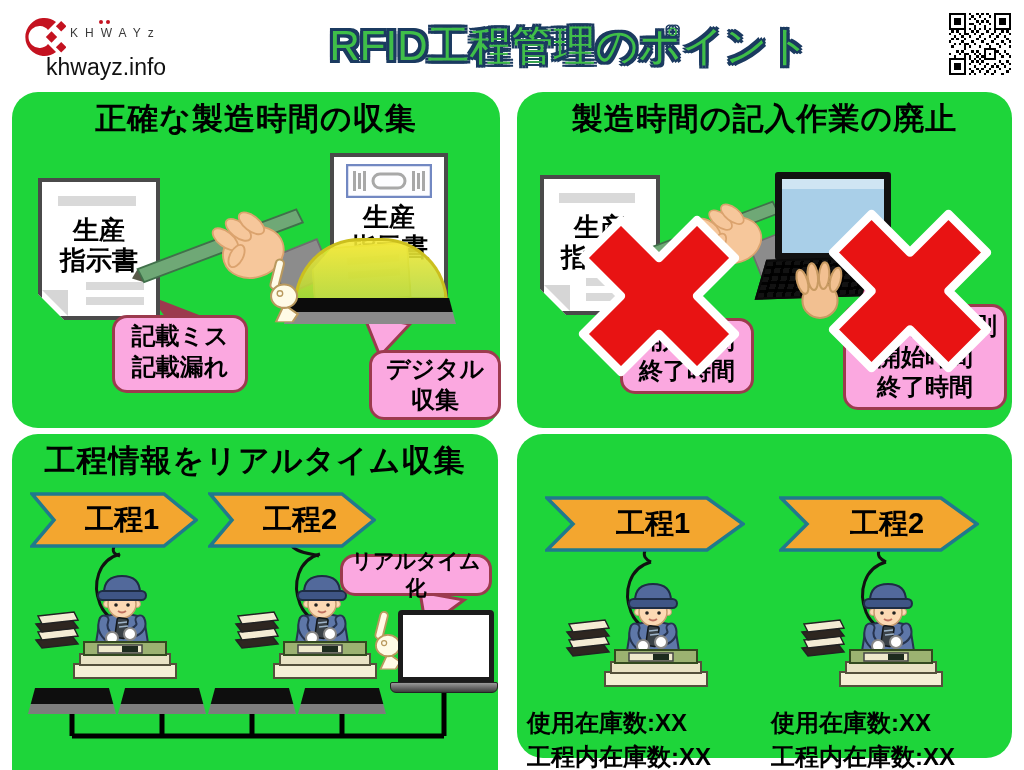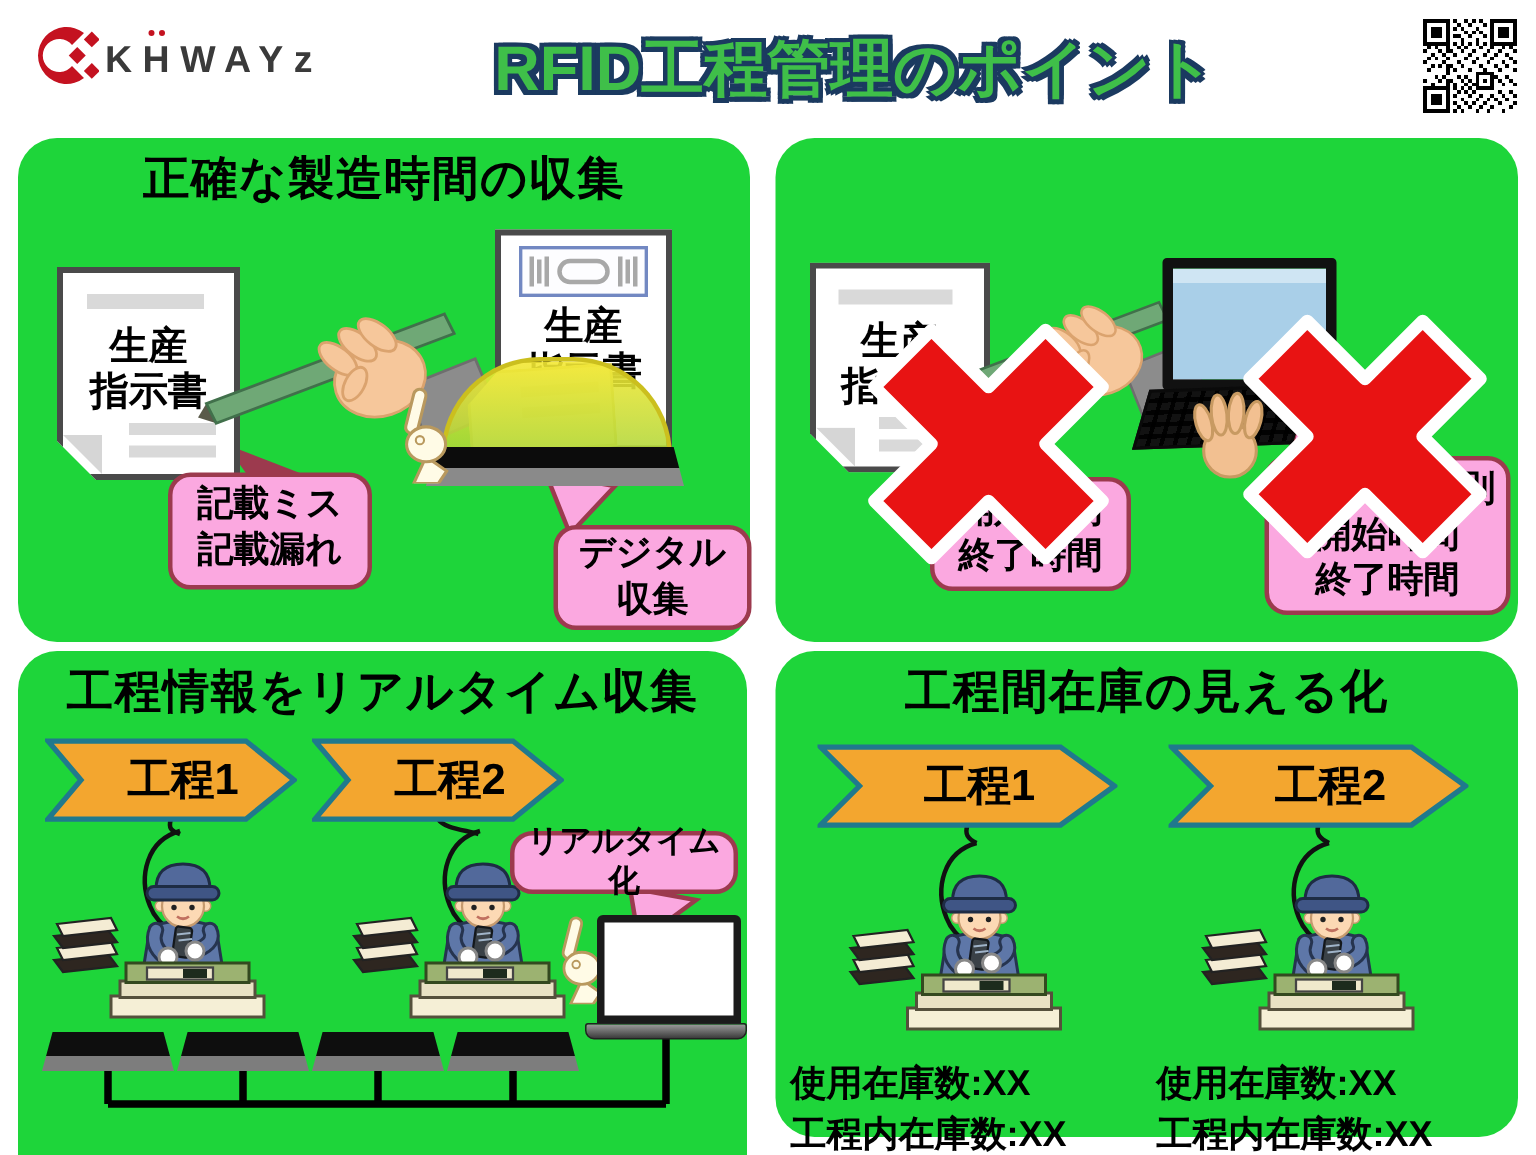--- a/index.html
+++ b/index.html
@@ -13,27 +13,27 @@
     width:1024px; height:770px; position:relative; overflow:hidden; background:#fff;
     font-family:"Liberation Sans","DejaVu Sans",sans-serif; color:#000;
   }
   .abs{position:absolute;}
   .panel{position:absolute; background:var(--green); border-radius:26px;padding-left:12px;}
   .ptitle{position:absolute; top:6px; left:0; right:0; text-align:center;
     font-size:31px; font-weight:900; color:#000; letter-spacing:1px;}
   .pre{white-space:pre-line;}
   .main-title{
     position:absolute; left:300px; top:18px; width:540px; text-align:center;
-    font-size:42px; font-weight:700; color:var(--title-fill);
+    font-size:42px; font-weight:400; color:var(--title-fill);
     text-shadow:-3px -3px 0 var(--title-out),3px -3px 0 var(--title-out),
       -3px 3px 0 var(--title-out),3px 3px 0 var(--title-out),
       -3px 0 0 var(--title-out),3px 0 0 var(--title-out),
       0 -3px 0 var(--title-out),0 3px 0 var(--title-out);
   }
-  .logo-text{position:absolute; left:70px; top:26px; font-size:25px; font-weight:700;
+  .logo-text{position:absolute; left:70px; top:26px; font-size:12px; font-weight:400;
     letter-spacing:7px; color:#3a3a3a;}
   .logo-dots{position:absolute; left:99px; top:20px; width:4px; height:4px;
     background:var(--logo-red); border-radius:50%; box-shadow:7px 0 0 var(--logo-red);}
   .site-url{position:absolute; left:46px; top:54px; font-size:23px; color:#111;}
   .doc{position:absolute; background:#fff; border:4px solid #4a4a4a;
     clip-path:polygon(0 0,100% 0,100% 100%,26px 100%,0 calc(100% - 26px));}
   .doc.nofold{clip-path:none;}
   .fold{position:absolute; left:0; bottom:0; width:26px; height:26px; background:#d6d6d6;
     clip-path:polygon(0 0,100% 0,100% 100%);}
   .doc-label{position:absolute; left:0; width:100%; text-align:center;
@@ -138,20 +138,21 @@
 
 <div class="abs" style="left:0;top:0;width:1024px;height:92px;">
   <svg class="abs" style="left:20px;top:13px;" width="46" height="48" viewBox="0 0 46 48">
     <path d="M36,9 A19,19 0 1 0 36,39 L28,31 A11,11 0 1 1 28,17 Z" fill="#c41220"></path>
     <rect x="27.5" y="20" width="8" height="8" transform="rotate(45 31.5 24)" fill="#c41220"></rect>
     <rect x="37.5" y="9.5" width="7.5" height="7.5" transform="rotate(45 41.2 13.2)" fill="#c41220"></rect>
     <rect x="37.5" y="30.5" width="7.5" height="7.5" transform="rotate(45 41.2 34.2)" fill="#c41220"></rect>
   </svg>
   <div class="logo-text">KHWAYz</div>
   <div class="logo-dots"></div>
+  <div class="site-url">khwayz.info</div>
   <div class="main-title">RFID工程管理のポイント</div>
   <svg class="abs" style="left:944px;top:8px;" width="72" height="72" viewBox="0 0 29 29" shape-rendering="crispEdges">
     <rect width="29" height="29" fill="#fff"></rect>
     <g fill="#000">
       <rect x="2" y="2" width="7" height="7"></rect>
         <rect x="3" y="3" width="5" height="5" fill="#fff"></rect>
         <rect x="4" y="4" width="3" height="3"></rect>
       <rect x="20" y="2" width="7" height="7"></rect>
         <rect x="21" y="3" width="5" height="5" fill="#fff"></rect>
         <rect x="22" y="4" width="3" height="3"></rect>
@@ -232,20 +233,21 @@
   <div class="dome" style="left:282px;top:146px;width:154px;height:66px;"></div>
   <div class="tray" style="left:272px;top:206px;width:172px;height:26px;"></div>
   <svg class="abs" style="left:246px;top:158px;" width="48" height="76" viewBox="0 0 70 100">
       <use href="#point-hand"></use>
     </svg>
   <div class="bubble pre" style="left:357px;top:258px;width:132px;height:70px;">デジタル
 収集</div>
 </div>
 
 <div class="panel" style="left:517px;top:92px;width:495px;height:336px;">
+  <div class="ptitle">製造時間の記入作業の廃止</div>
   <svg class="decor" viewBox="0 0 495 336" width="495" height="336">
     <polygon points="116,230 148,226 126,204" fill="#fba8e0" stroke="#9c3a4e" stroke-width="3"></polygon>
     <polygon points="340,220 374,214 348,190" fill="#fba8e0" stroke="#9c3a4e" stroke-width="3"></polygon>
   </svg>
   <div class="doc" style="left:23px;top:83px;width:120px;height:140px;">
     <div class="gbar" style="left:15px;top:14px;width:76px;height:10px;"></div>
     <div class="doc-label pre" style="top:34px;">生産
 指示書</div>
     <div class="gbar" style="left:42px;top:99px;width:58px;height:8px;"></div>
     <div class="gbar" style="left:42px;top:114px;width:58px;height:8px;"></div>
@@ -306,21 +308,20 @@
     </svg>
   <div class="laptop-screen" style="left:386px;top:176px;width:96px;height:72px;"></div>
   <div class="laptop-base" style="left:378px;top:248px;width:108px;height:11px;"></div>
   <div class="pad" style="left:16px;top:254px;width:88px;height:26px;"></div>
   <div class="pad" style="left:106px;top:254px;width:88px;height:26px;"></div>
   <div class="pad" style="left:196px;top:254px;width:88px;height:26px;"></div>
   <div class="pad" style="left:286px;top:254px;width:88px;height:26px;"></div>
 </div>
 
 <div class="panel" style="left:517px;top:434px;width:495px;height:324px;">
-  <div class="ptitle">工程間在庫の見える化</div>
   <svg class="decor" viewBox="0 0 495 324" width="495" height="324">
     <path d="M128,116 C126,122 128,125 134,128" fill="none" stroke="#111" stroke-width="3"></path>
     <path d="M362,116 C360,122 363,125 369,128" fill="none" stroke="#111" stroke-width="3"></path>
   </svg>
   <div class="chev" style="left:28px;top:62px;width:200px;height:56px;">
     <svg width="200" height="56" viewBox="0 0 200 56">
         <polygon points="2,2 162,2 198,28 162,54 2,54 28,28" fill="#f3a62f" stroke="#20798d" stroke-width="3.5"></polygon>
       </svg>
     <div class="chev-label">工程1</div>
   </div>

